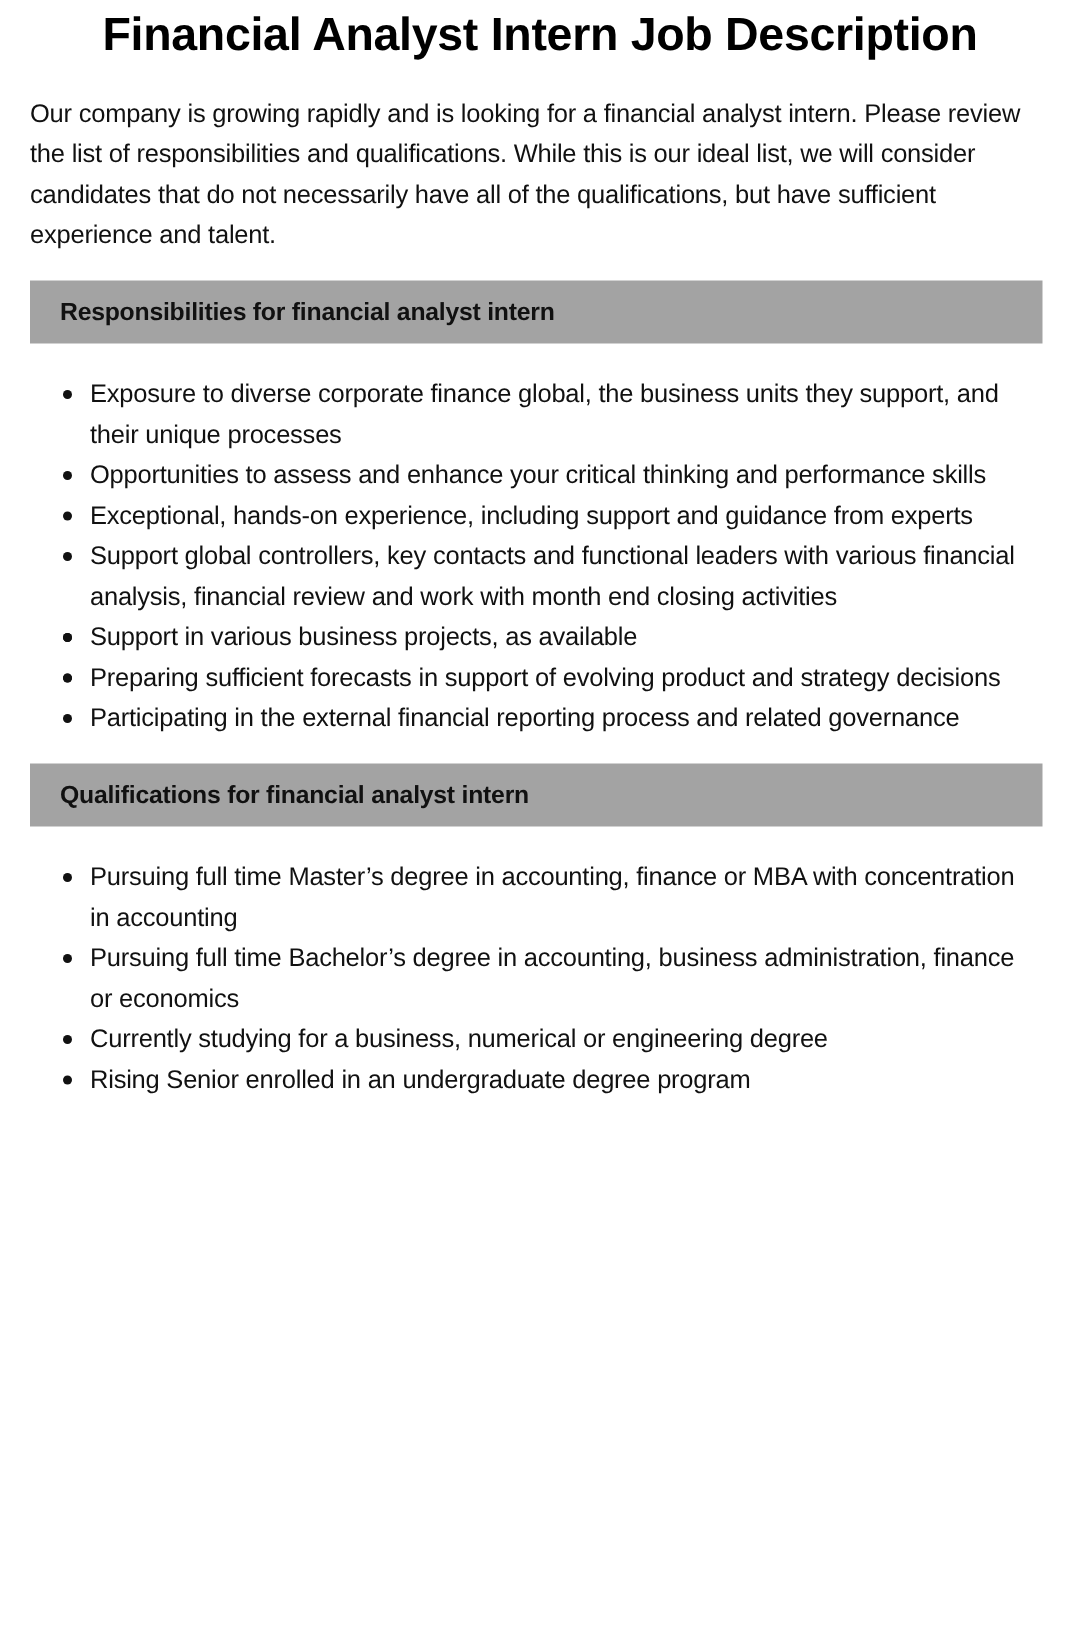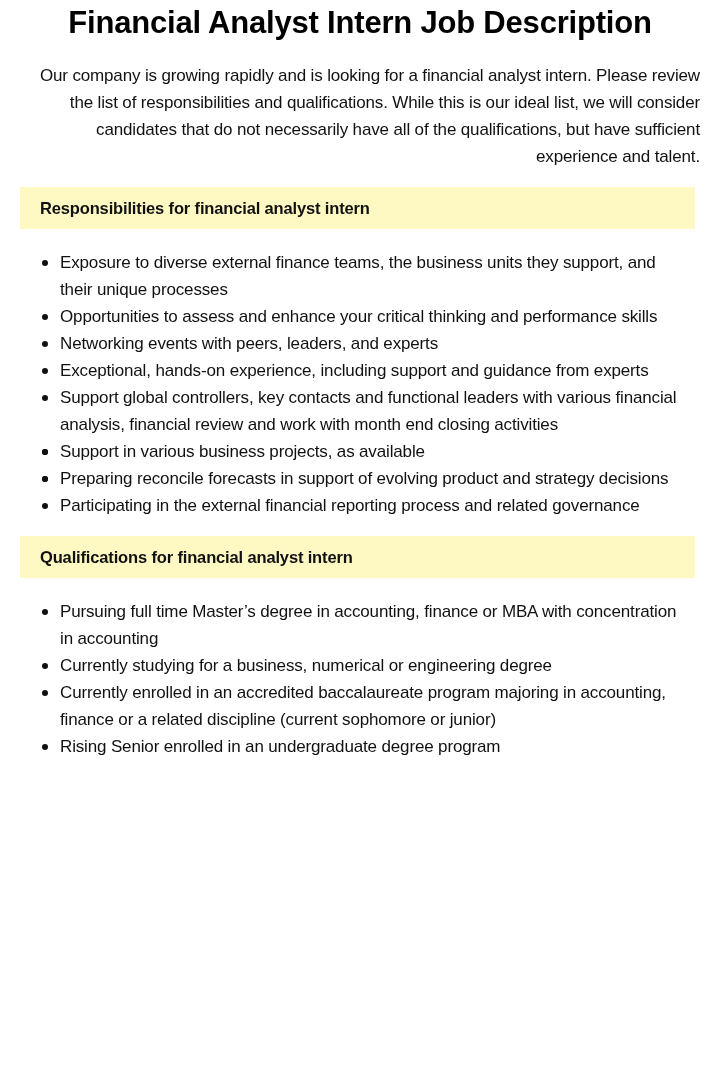--- a/index.html
+++ b/index.html
@@ -29,25 +29,24 @@
       font-weight: bold;
       color: #000000;
       letter-spacing: -0.2px;
     }
     .intro {
       margin: 19px 0 0 0;
       font-size: 17px;
       line-height: 27px;
       color: #111111;
       letter-spacing: -0.15px;
-      text-align: right;
     }
     .section-header {
       margin-top: 17px;
-      background: #fef9c3;
+      background: #a3a3a3;
       height: 42px;
       line-height: 42px;
       padding-left: 20px;
       font-size: 16.5px;
       font-weight: bold;
       color: #111111;
       width: 675px;
       box-sizing: border-box;
       letter-spacing: -0.15px;
     }
@@ -78,32 +77,31 @@
   </style>
 </head>
 <body>
 
 <div class="page">
   <h1 class="title">Financial Analyst Intern Job Description</h1>
   <p class="intro">Our company is growing rapidly and is looking for a financial analyst intern. Please review the list of responsibilities and qualifications. While this is our ideal list, we will consider candidates that do not necessarily have all of the qualifications, but have sufficient experience and talent.</p>
 
   <div class="section-header">Responsibilities for financial analyst intern</div>
   <ul class="items">
-    <li><span class="bullet"></span><span>Exposure to diverse external finance teams, the business units they support, and their unique processes</span></li>
+    <li><span class="bullet"></span><span>Exposure to diverse corporate finance global, the business units they support, and their unique processes</span></li>
     <li><span class="bullet"></span><span>Opportunities to assess and enhance your critical thinking and performance skills</span></li>
-    <li><span class="bullet"></span><span>Networking events with peers, leaders, and experts</span></li>
     <li><span class="bullet"></span><span>Exceptional, hands-on experience, including support and guidance from experts</span></li>
     <li><span class="bullet"></span><span>Support global controllers, key contacts and functional leaders with various financial analysis, financial review and work with month end closing activities</span></li>
     <li><span class="bullet"></span></li>
     <li><span class="bullet"></span><span>Support in various business projects, as available</span></li>
     <li><span class="bullet"></span></li>
-    <li><span class="bullet"></span><span>Preparing reconcile forecasts in support of evolving product and strategy decisions</span></li>
+    <li><span class="bullet"></span><span>Preparing sufficient forecasts in support of evolving product and strategy decisions</span></li>
     <li><span class="bullet"></span><span>Participating in the external financial reporting process and related governance</span></li>
   </ul>
 
   <div class="section-header q">Qualifications for financial analyst intern</div>
   <ul class="items">
     <li><span class="bullet"></span><span>Pursuing full time Master’s degree in accounting, finance or MBA with concentration in accounting</span></li>
+    <li><span class="bullet"></span><span>Pursuing full time Bachelor’s degree in accounting, business administration, finance or economics</span></li>
     <li><span class="bullet"></span><span>Currently studying for a business, numerical or engineering degree</span></li>
-    <li><span class="bullet"></span><span>Currently enrolled in an accredited baccalaureate program majoring in accounting, finance or a related discipline (current sophomore or junior)</span></li>
     <li><span class="bullet"></span><span>Rising Senior enrolled in an undergraduate degree program</span></li>
   </ul>
 </div>
 
 </body></html>

